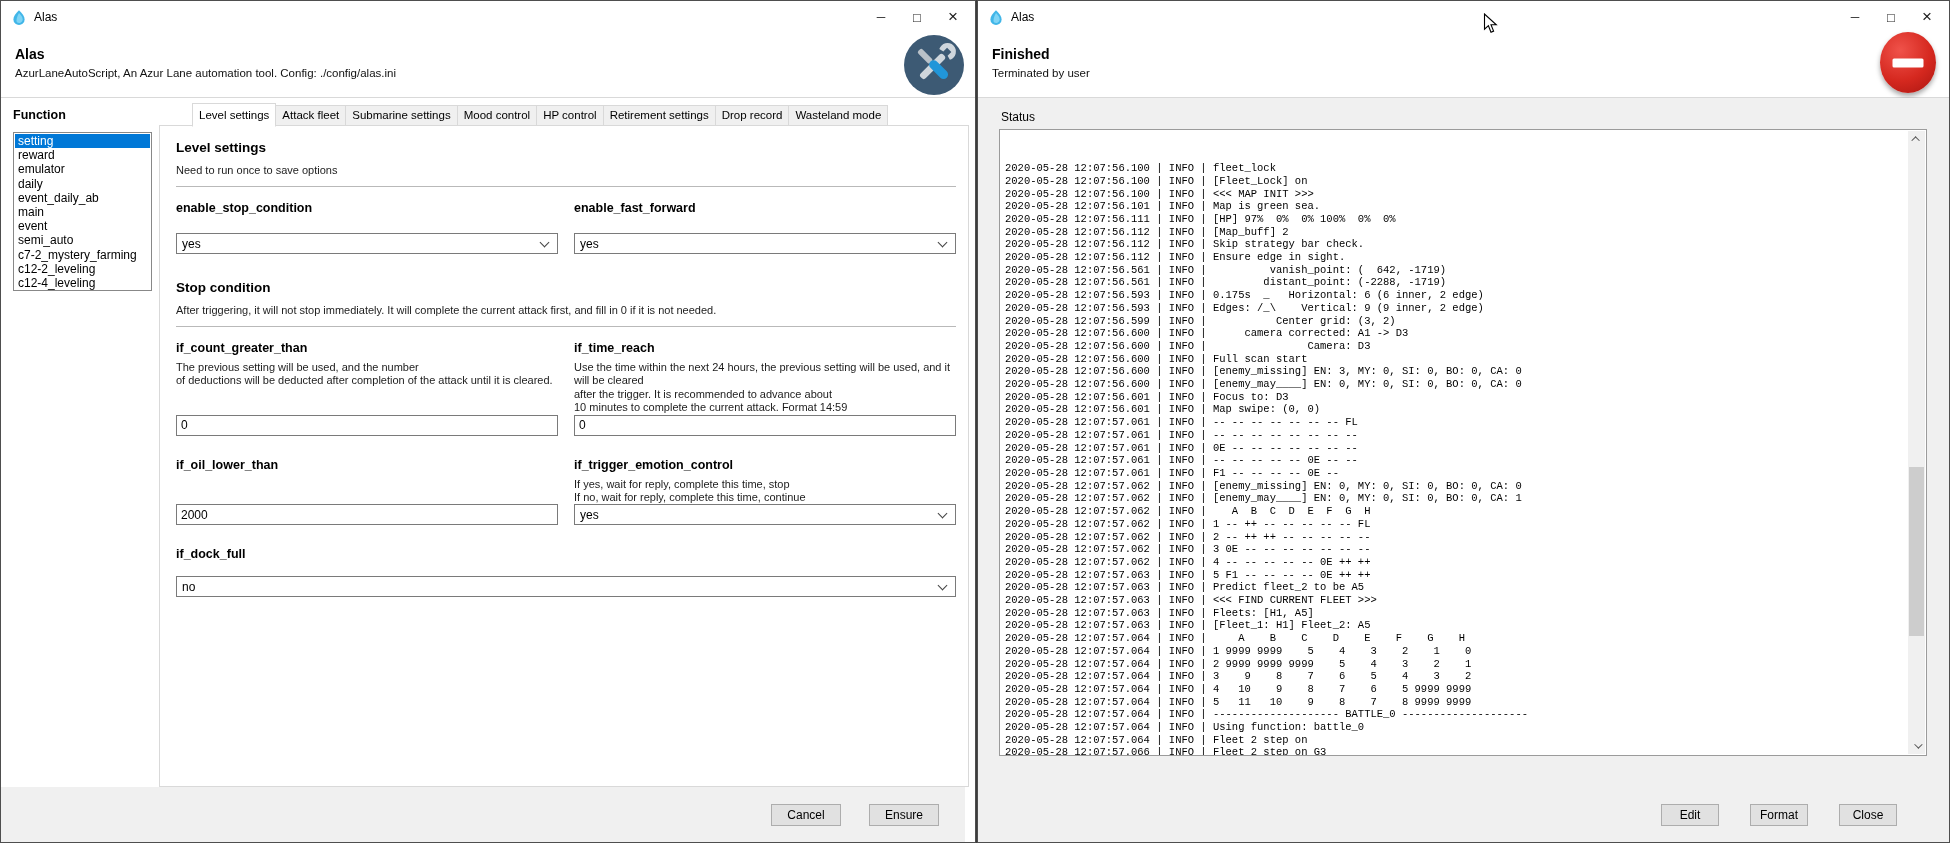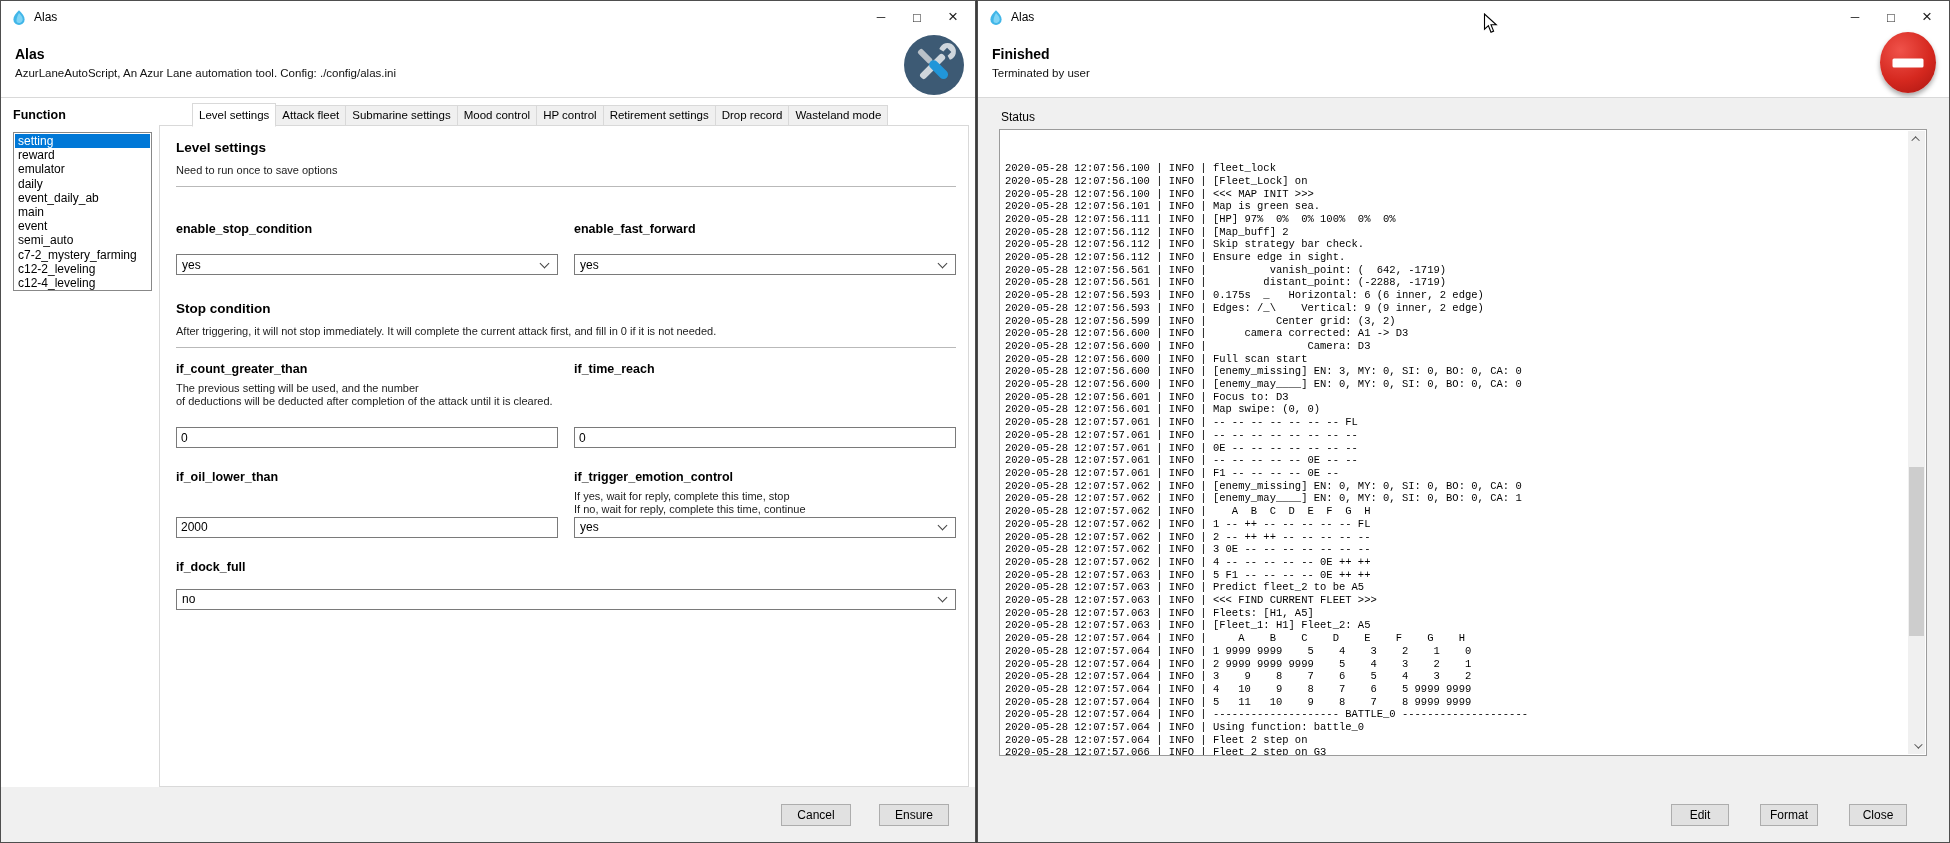--- a/index.html
+++ b/index.html
@@ -51,36 +51,36 @@
   .tabpane { position:absolute; left:0; right:0; top:23px; bottom:0; border:1px solid #d9d9d9;
     background:#fff; padding:14px 12px 0 16px; z-index:1; }
 
   .section-title { font-size:13.5px; font-weight:bold; }
   .section-desc { font-size:11px; margin-top:9px; white-space:pre-line; color:#1c1c1c; }
   .section-rule { border:none; border-top:1px solid #b9b9b9; margin:10px 0 14px; }
   .section-gap { margin-top:26px; }
   .grid { display:grid; grid-template-columns:1fr 1fr; column-gap:16px; margin-bottom:22px; }
   .field { display:flex; flex-direction:column; }
   .span2 { grid-column:1 / -1; }
-  .row-basic .field { min-height:53px;margin-top:21px; }
+  .row-basic .field { min-height:53px; }
   .row-cond .field { min-height:86px; }
   .row-oil .field { min-height:64px; }
   .row-dock .field { min-height:50px; }
   .field-label { font-size:12.5px; font-weight:bold; }
   .field-desc { font-size:11px; line-height:1.22; margin-top:6px; white-space:pre-line; color:#1c1c1c; }
   .control { margin-top:auto; }
   .textbox { height:21px; border:1px solid #7a7a7a; font-size:12px; padding:0 4px; width:100%;
     font-family:inherit; background:#fff; }
   .dropdown { height:21px; border:1px solid #7a7a7a; background:#fff; display:flex; align-items:center;
     justify-content:space-between; font-size:12px; padding-left:5px; cursor:default; }
   .chev { width:7px; height:7px; border-right:1.4px solid #444; border-bottom:1.4px solid #444;
     transform:rotate(45deg); margin-right:9px; margin-top:-3px; flex:none; }
 
   
-  .footer { position:absolute; left:0; right:0; bottom:0; height:55px; background:#f0f0f0;
+  .footer { position:absolute; left:0; right:10px; bottom:0; height:55px; background:#f0f0f0;
     display:flex; align-items:center; justify-content:flex-end; }
   .btn { height:22px; background:#e1e1e1; border:1px solid #adadad; font-size:12px; font-family:inherit;
     display:flex; align-items:center; justify-content:center; cursor:default; }
   #win-left  .btn { width:70px; margin-left:28px; }
   #win-left  .footer { padding-right:26px; }
   #win-right .btn { width:58px; margin-left:31px; }
   #win-right .footer { padding-right:42px; }
 
   
   .status-area { position:absolute; top:97px; left:0; right:0; bottom:0; background:#f0f0f0; }
@@ -195,20 +195,23 @@
 
       <div class="grid row-cond">
         <div class="field">
           <div class="field-label">if_count_greater_than</div>
           <div class="field-desc">The previous setting will be used, and the number
  of deductions will be deducted after completion of the attack until it is cleared.</div>
           <input class="control textbox" value="0" style="">
         </div>
         <div class="field">
           <div class="field-label">if_time_reach</div>
+          <div class="field-desc">Use the time within the next 24 hours, the previous setting will be used, and it will be cleared
+ after the trigger. It is recommended to advance about
+ 10 minutes to complete the current attack. Format 14:59</div>
           <input class="control textbox" value="0" style="">
         </div>
       </div>
 
       <div class="grid row-oil">
         <div class="field">
           <div class="field-label">if_oil_lower_than</div>
           <input class="control textbox" value="2000" style="">
         </div>
         <div class="field">

